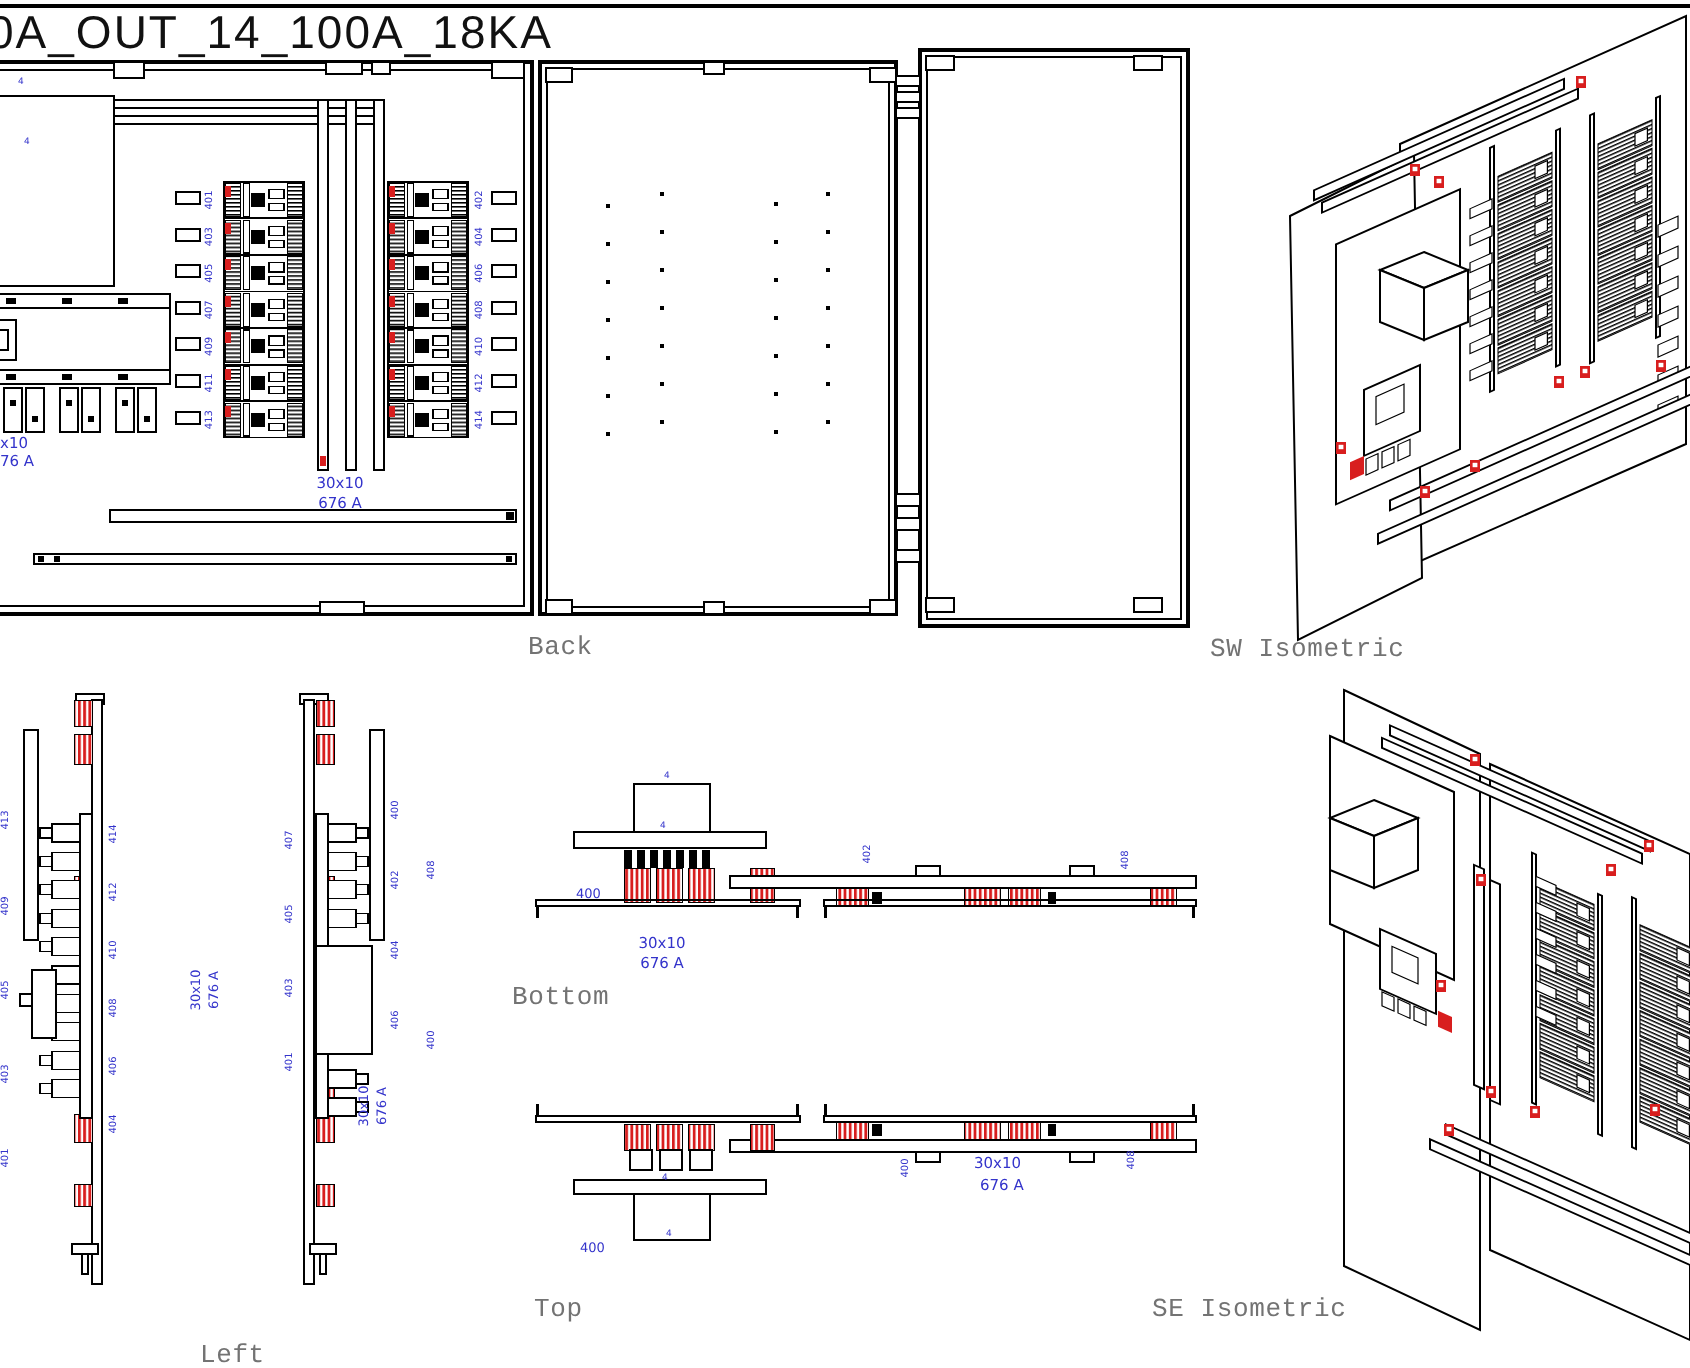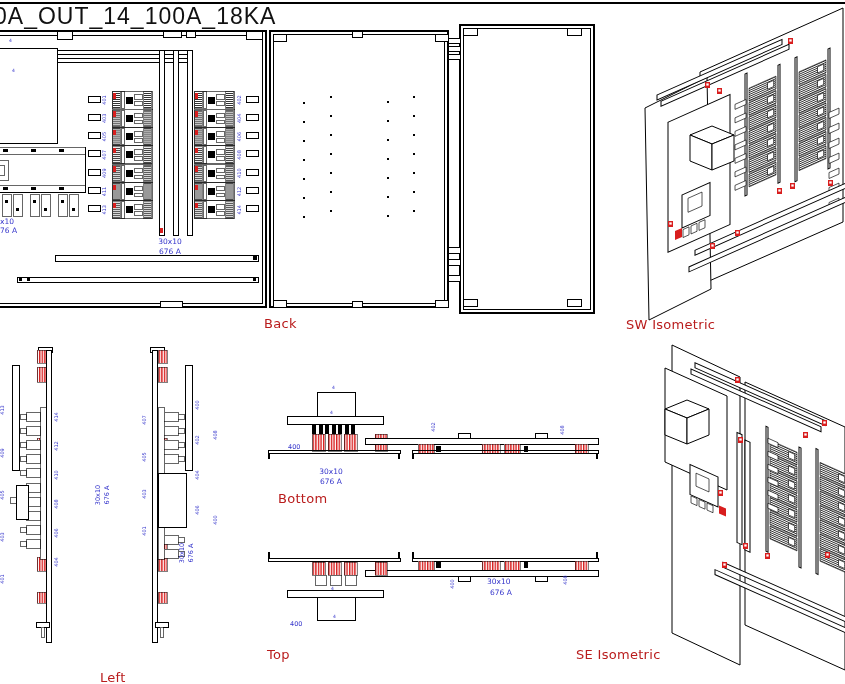--- a/index.html
+++ b/index.html
@@ -1,19 +1,19 @@
 <!DOCTYPE html>
 <html><head>
 <meta charset="utf-8">
 <style>
   html,body{margin:0;padding:0;background:#fff;}
   #sheet{position:relative;width:845px;height:684px;background:#fff;overflow:hidden;
          font-family:"DejaVu Sans",sans-serif;}
   #sheet svg{position:absolute;overflow:visible;}
-  .caption{position:absolute;color:#b91c1c;font-size:13px;letter-spacing:.3px;white-space:nowrap;}
+  .caption{position:absolute;color:#737373;font-size:13px;letter-spacing:.3px;white-space:nowrap;font-family:Liberation Mono, monospace;}
   #title{position:absolute;left:-6px;top:3px;color:#111;font-size:23px;letter-spacing:1px;
          font-family:"Liberation Sans",sans-serif;white-space:nowrap;}
   #topline{position:absolute;left:0;top:2px;width:845px;height:2px;background:#000;}
   
   .ln{fill:none;stroke:#000;stroke-width:1;}
   .ln2{fill:none;stroke:#000;stroke-width:1.8;}
   .wb{fill:#fff;stroke:#000;stroke-width:1;}
   .wbt{fill:#fff;stroke:#000;stroke-width:.6;}
   .bk{fill:#000;stroke:none;}
   .rd{fill:#d81e1e;stroke:none;}
@@ -572,19 +572,19 @@
       <use href="#clip" x="123" y="107"></use>
         <use href="#clip" x="128" y="213"></use>
         <use href="#clip" x="150" y="223"></use>
       <use href="#clip" x="107" y="232"></use>
         <use href="#clip" x="210" y="222"></use>
         <use href="#clip" x="103" y="160"></use>
     </g>
   </svg>
 
   <span class="caption" style="left:264px;top:316px">Back</span>
-  <span class="caption" style="left:626px;top:317px">SW Isometric</span>
+  <span class="caption" style="left:605px;top:317px">SW Isometric</span>
   <span class="caption" style="left:100px;top:670px">Left</span>
-  <span class="caption" style="left:278px;top:491px">Bottom</span>
+  <span class="caption" style="left:256px;top:491px">Bottom</span>
   <span class="caption" style="left:267px;top:647px">Top</span>
   <span class="caption" style="left:576px;top:647px">SE Isometric</span>
 
 </div>
 
 </body></html>

